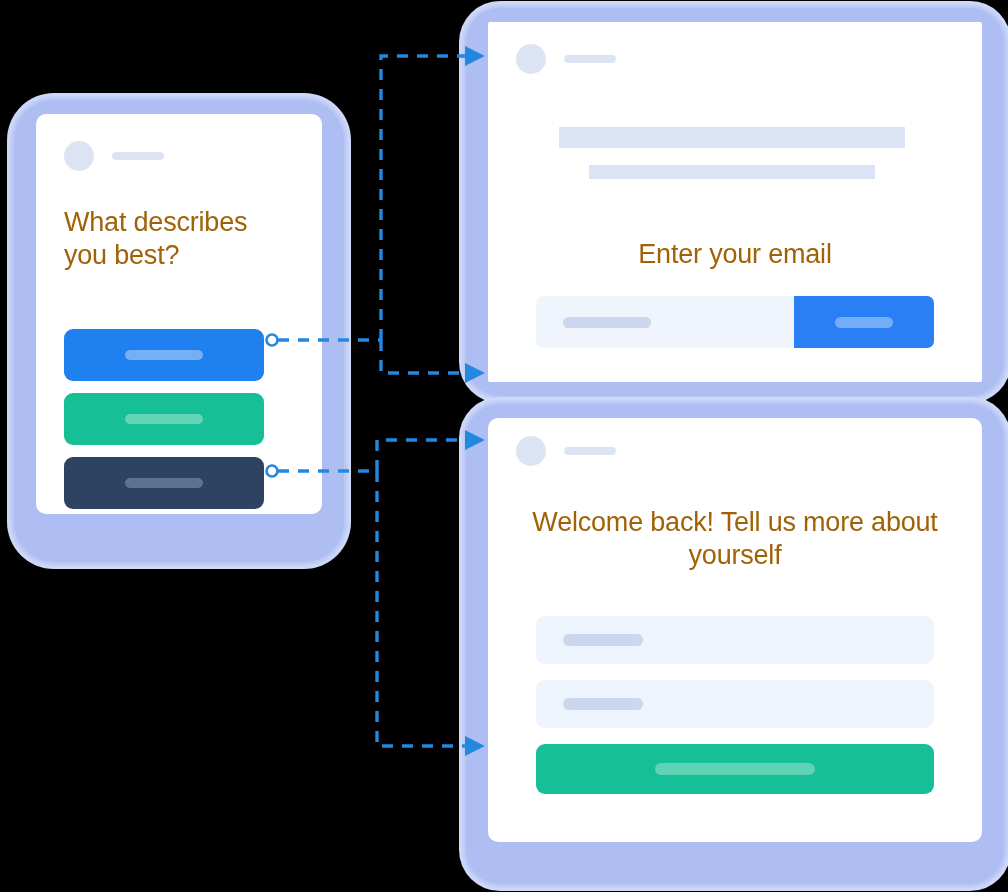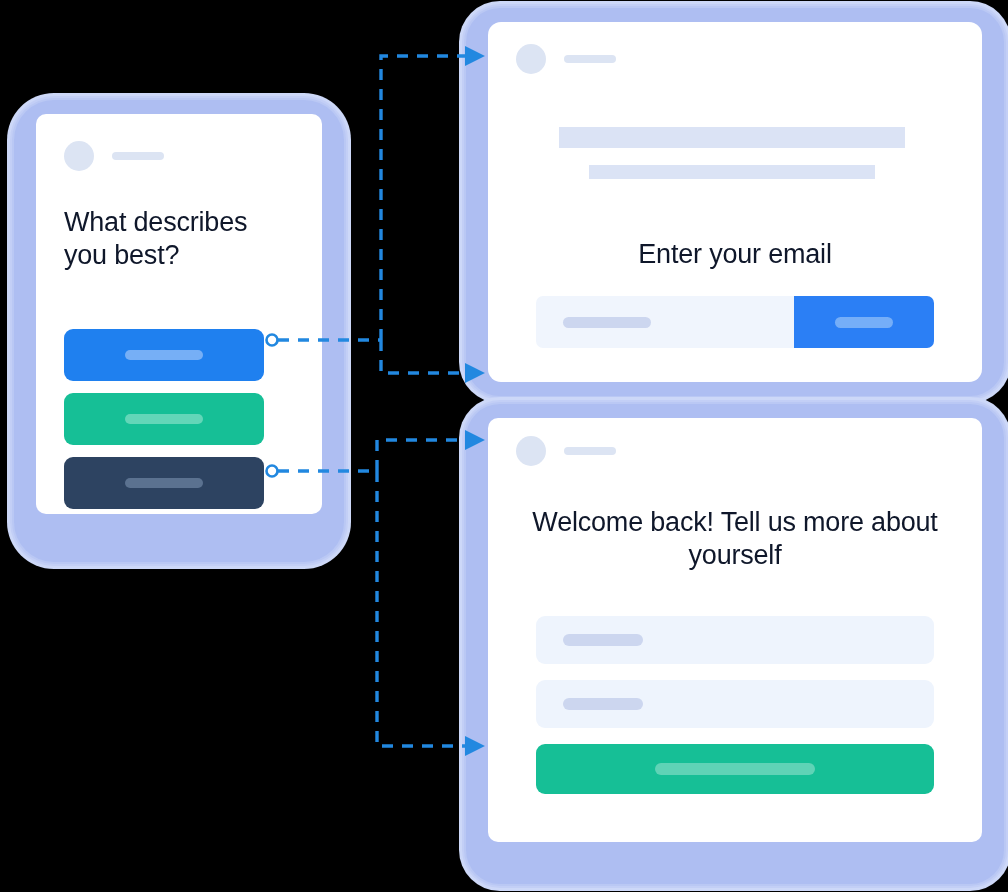--- a/index.html
+++ b/index.html
@@ -51,21 +51,21 @@
   .head-bar {
     width: 52px; height: 8px;
     border-radius: 4px;
     background: #dce4f3;
     margin-left: 18px;
   }
 
   
   .heading {
     position: absolute;
-    color: #0f172a;
+    color: #a16207;
     font-weight: 400;
     line-height: 1.22;
     letter-spacing: -0.2px;
   }
   .heading.left {
     font-size: 27px;
     text-align: left;
   }
   .heading.center {
     font-size: 27px;
@@ -190,21 +190,21 @@
         <div class="pill"></div>
       </div>
       <div class="choice c-navy" style="left:28px; top:343px; width:200px; height:52px;">
         <div class="pill" style="background:#5b7290; width:78px;"></div>
       </div>
 
     </div>
   </div>
 
   <div class="frame" style="left:466px; top:8px; width:538px; height:388px;">
-    <div class="screen" style="left:22px; top:14px; width:494px; height:360px; border-radius:13px;text-decoration:underline;">
+    <div class="screen" style="left:22px; top:14px; width:494px; height:360px; border-radius:2px;text-decoration:underline;">
 
       <div class="card-head" style="left:28px; top:22px;">
         <div class="avatar"></div>
         <div class="head-bar"></div>
       </div>
 
       <div class="skel" style="left:71px; top:105px; width:346px; height:21px;"></div>
       <div class="skel" style="left:101px; top:143px; width:286px; height:14px;"></div>
 
       <div class="heading center" style="left:0px; top:216px; width:494px;">Enter your email</div>

